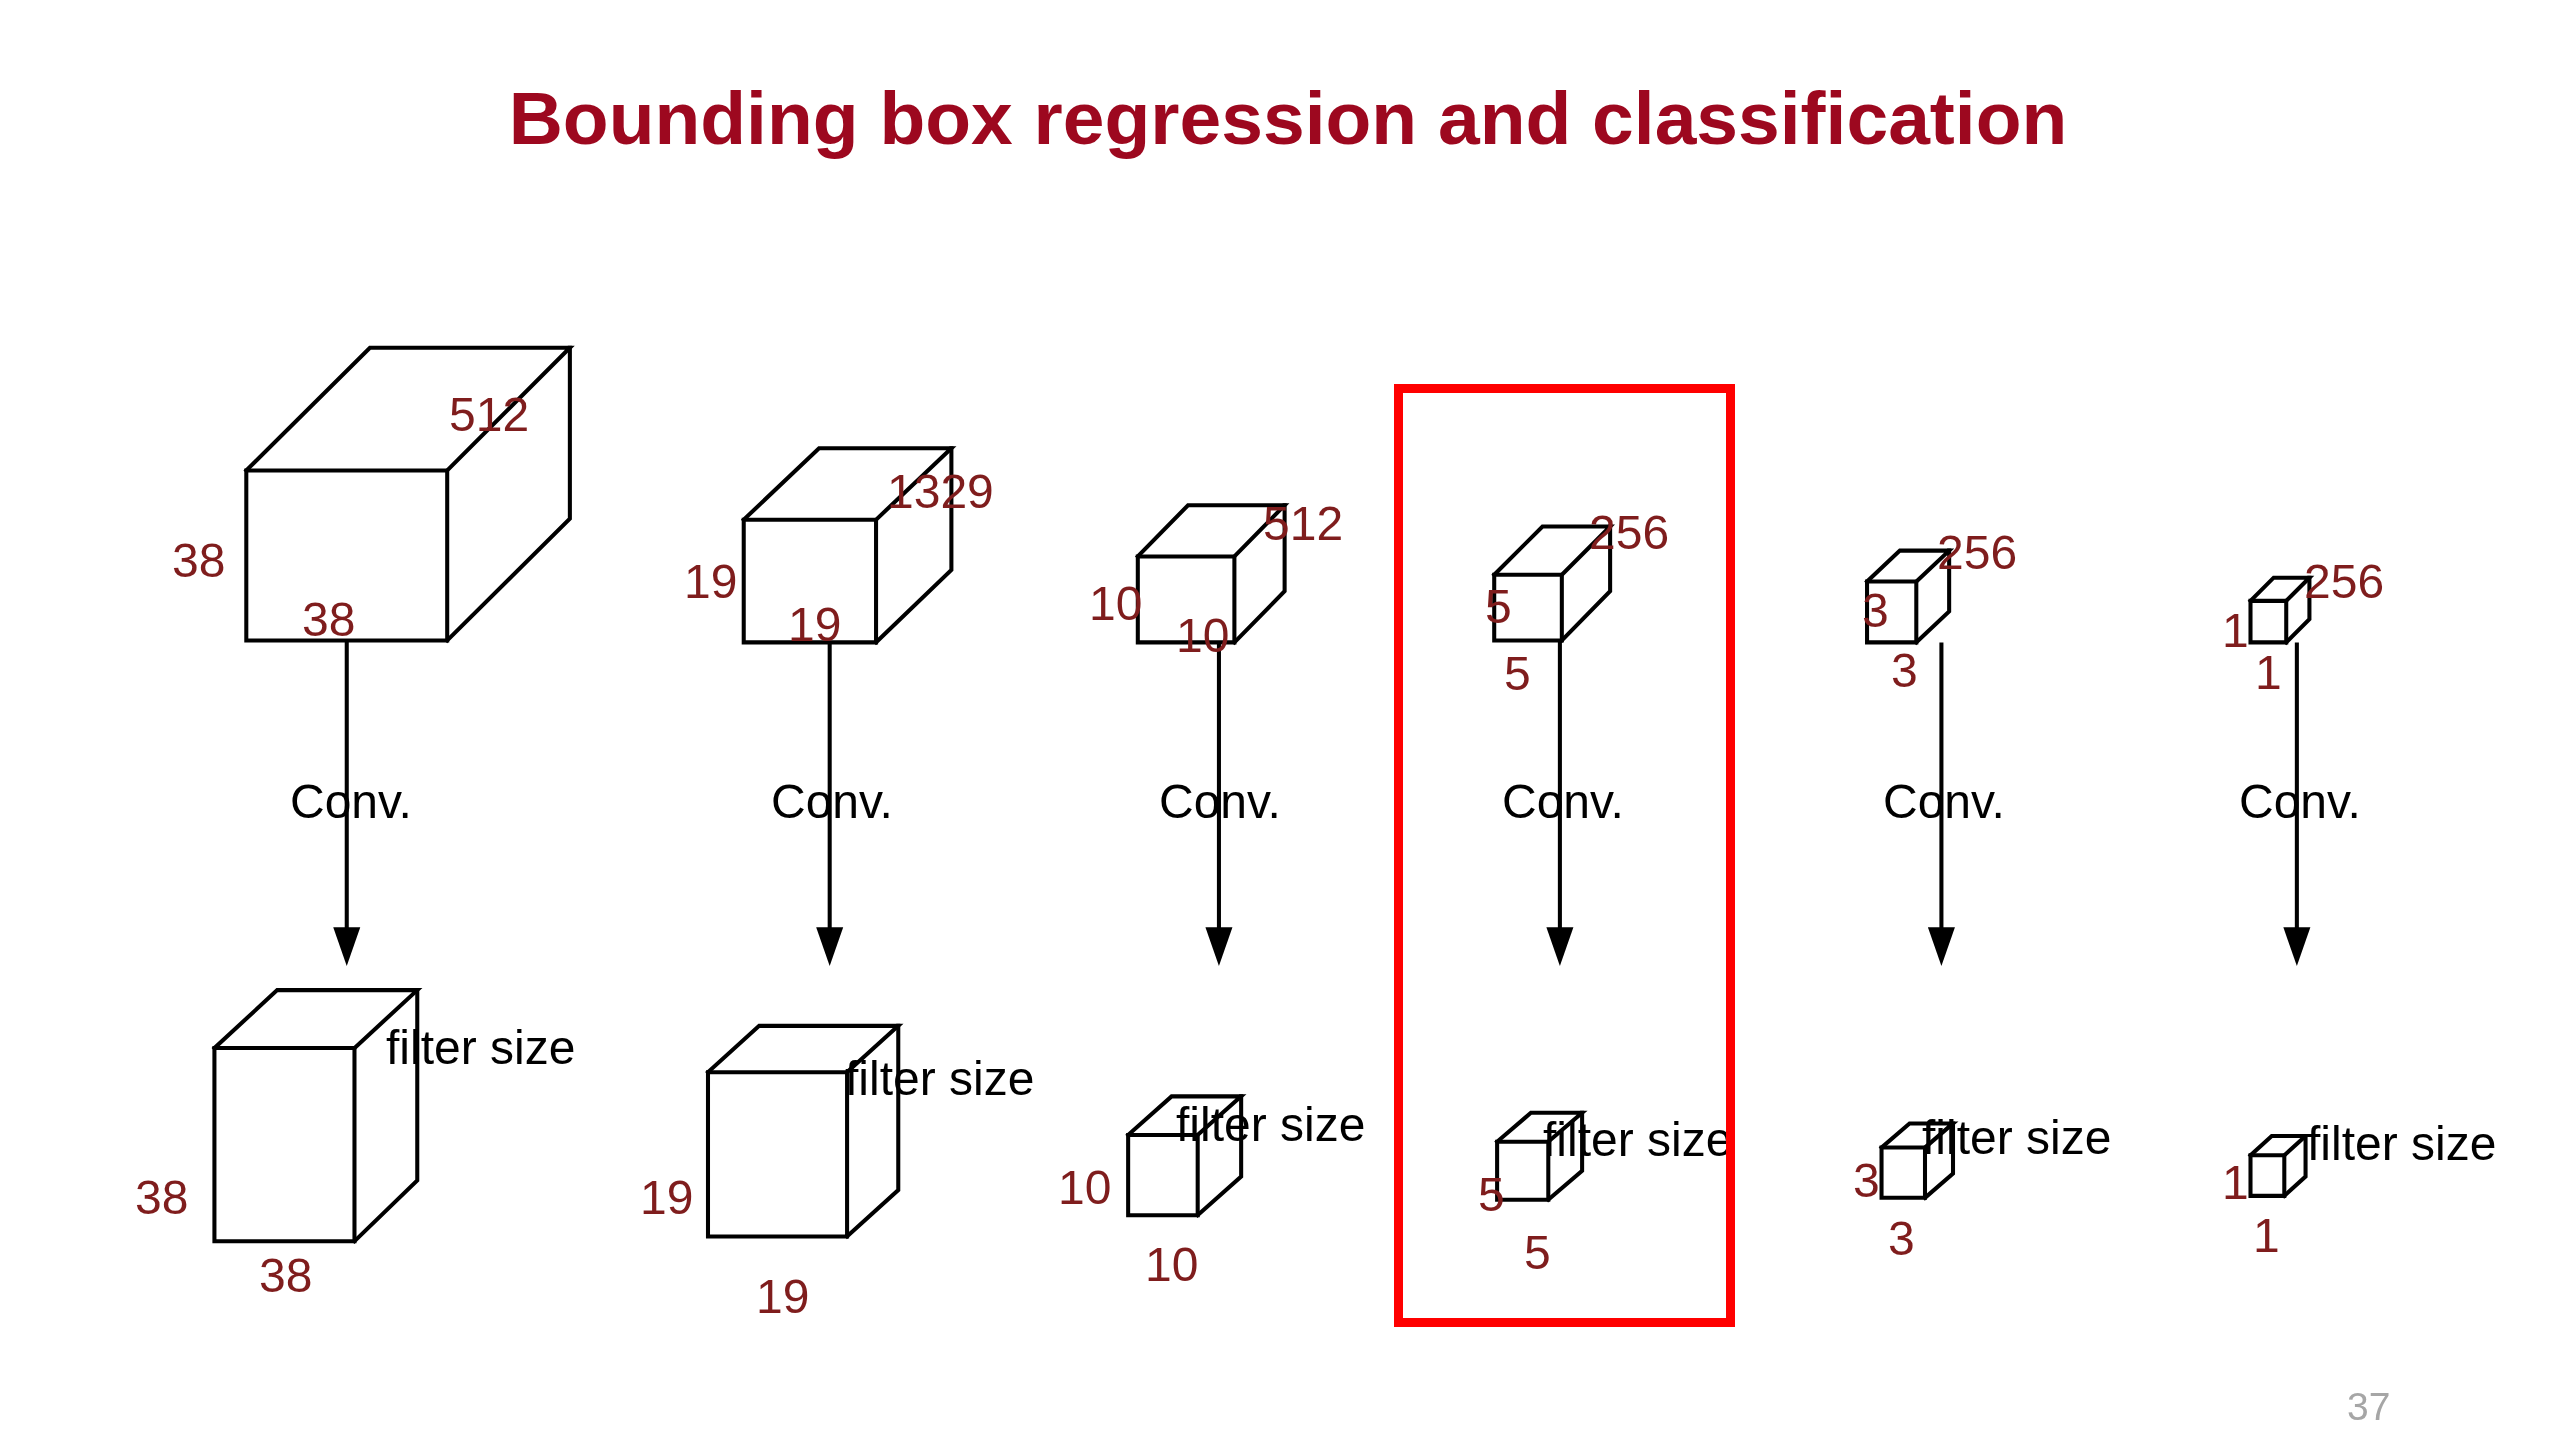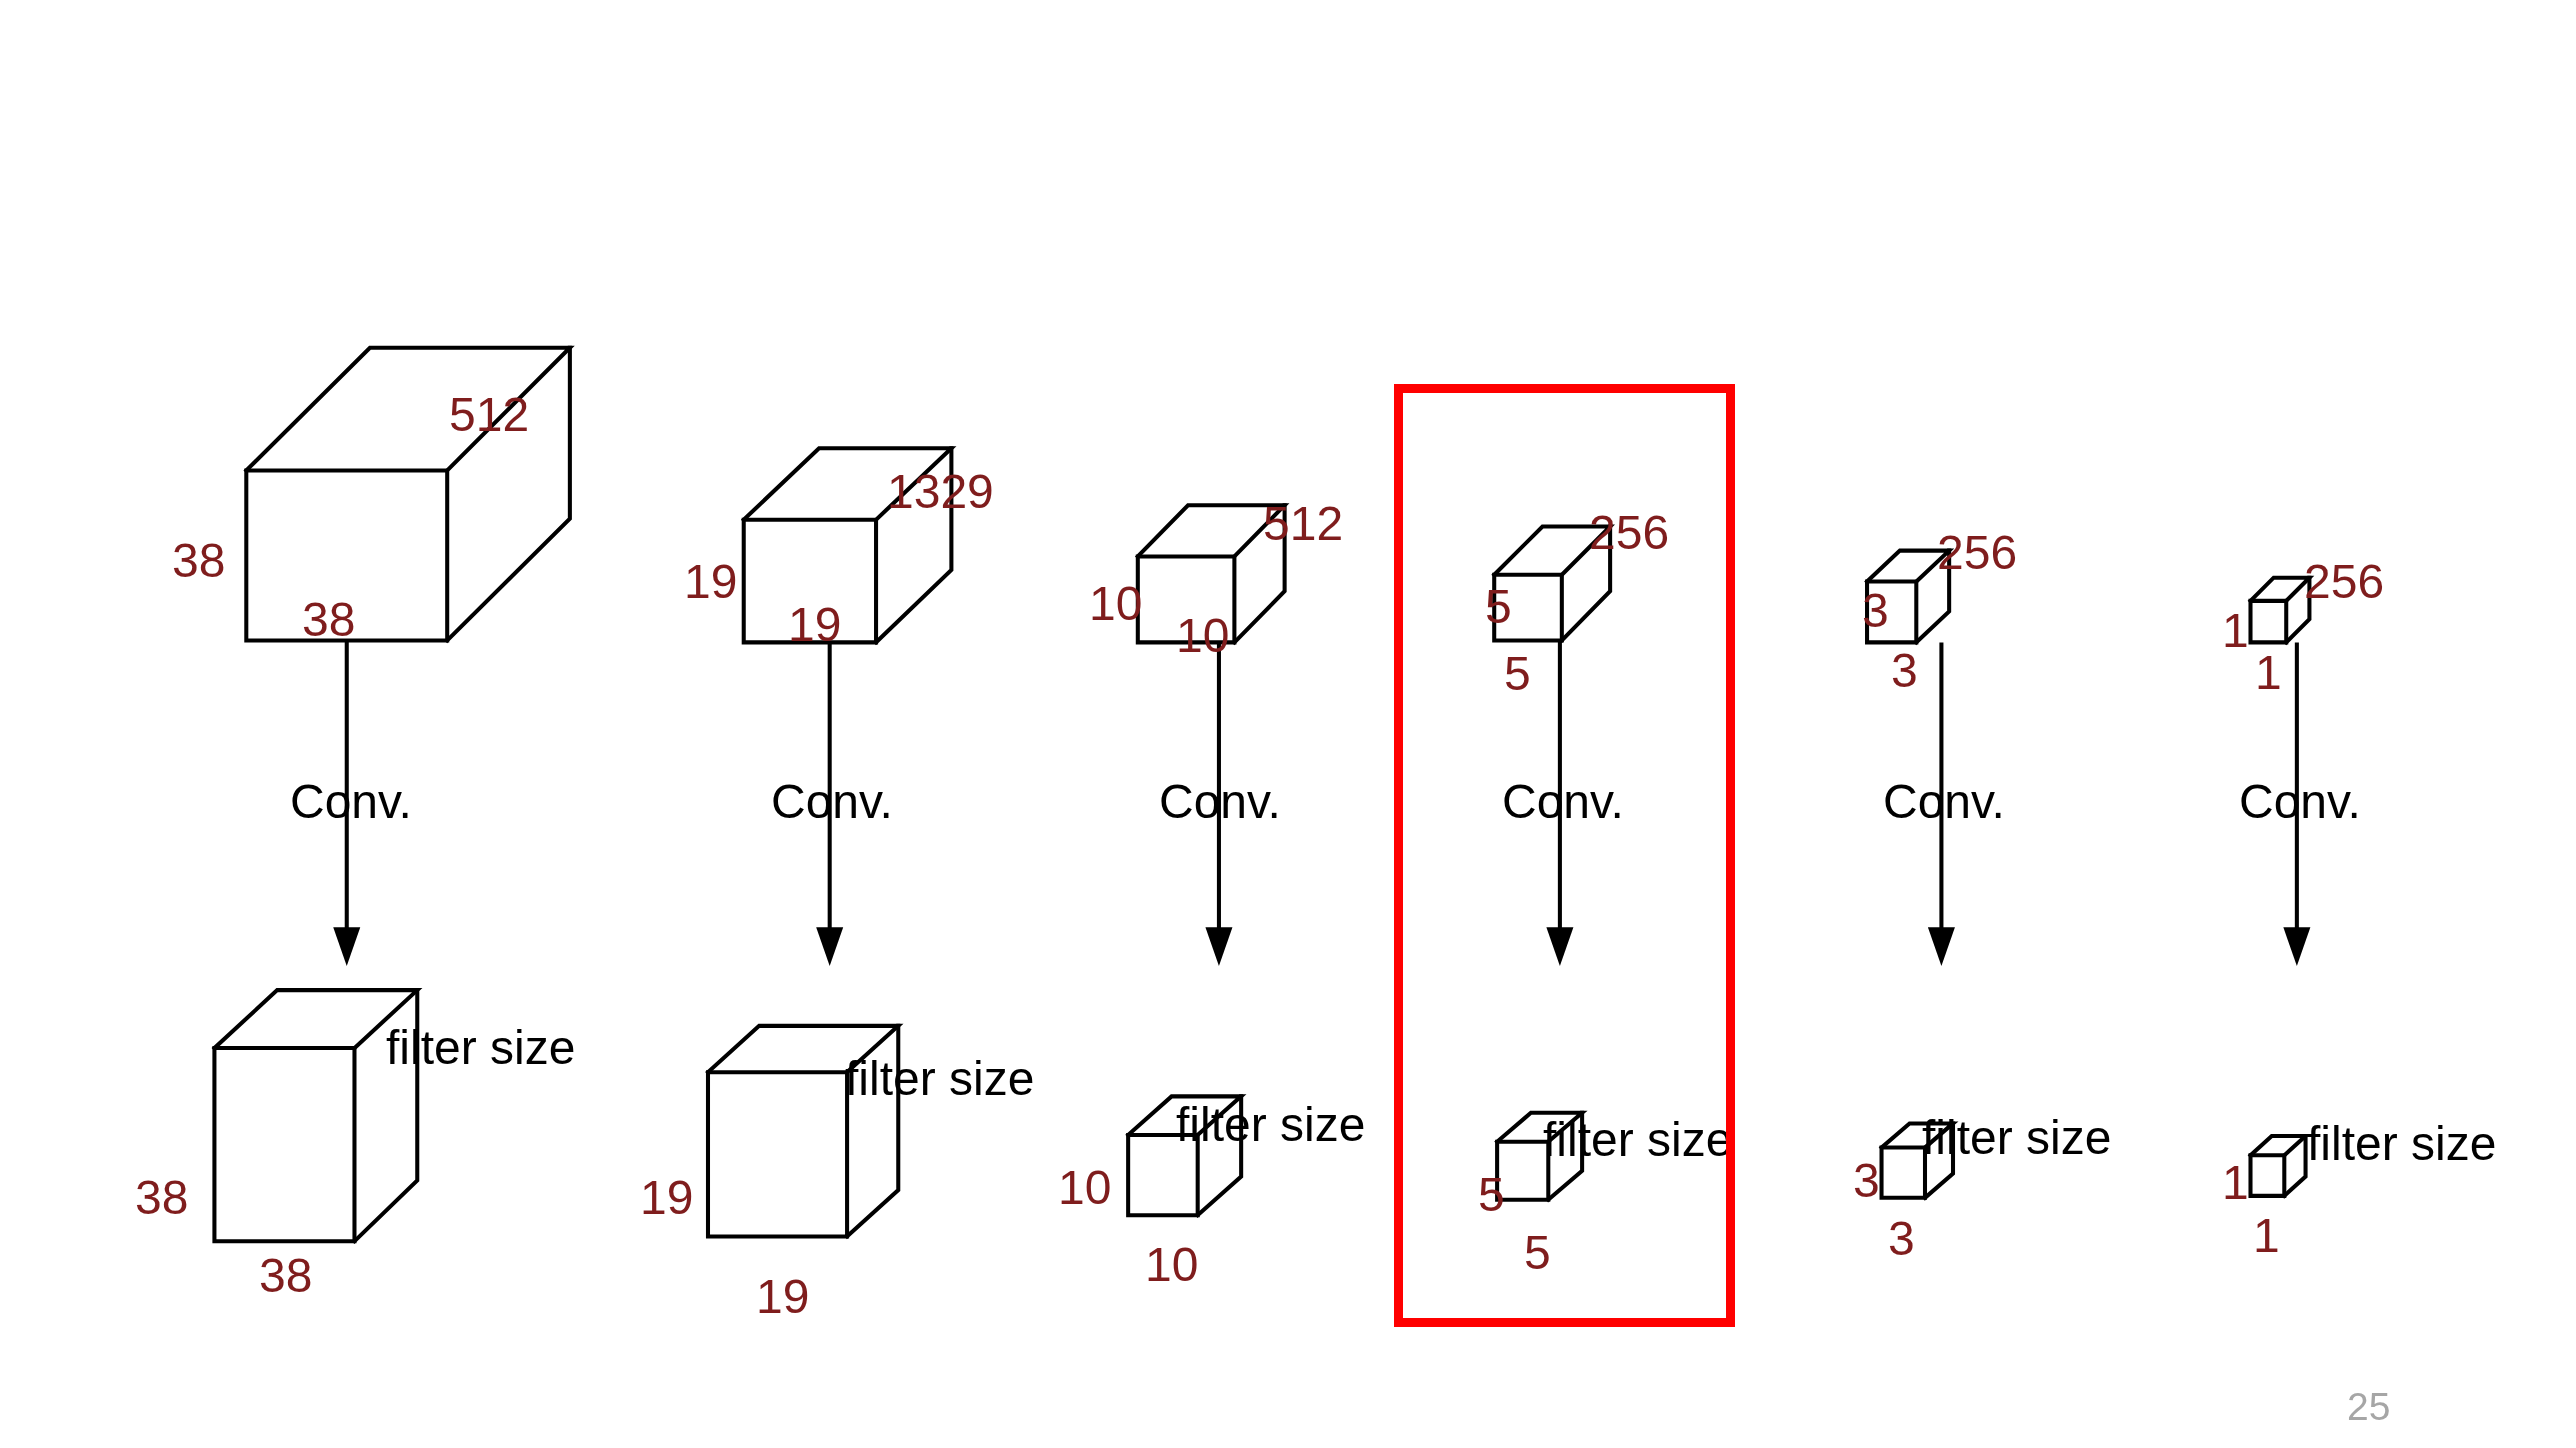--- a/index.html
+++ b/index.html
@@ -99,20 +99,21 @@
     font-size: 39px;
     color: #a6a6a6;
     font-family: "Liberation Sans", sans-serif;
   }
 </style>
 </head>
 <body>
 
 <div id="slide">
 
+  <div id="slide-title" style="color: rgb(157, 8, 31);">Bounding box regression and classification</div>
 
   <svg id="diagram-svg" viewBox="0 0 2667 1500">
 
     <g>
       <polygon class="cube-face-fill" points="255,487 383,360 590,360 463,487"></polygon>
       <polygon class="cube-face-fill" points="463,487 590,360 590,537 463,663"></polygon>
       <rect class="cube-face-fill" x="255" y="487" width="208" height="176"></rect>
       <path class="cube-edge" d="M255,487 L463,487 L463,663 L255,663 Z"></path>
       <path class="cube-edge" d="M255,487 L383,360 L590,360 L463,487"></path>
       <path class="cube-edge" d="M590,360 L590,537 L463,663"></path>
@@ -288,16 +289,16 @@
   <div class="dim-label" style="left:1524px; top:1229px;">5</div>
 
   <div class="dim-label" style="left:1853px; top:1157px;">3</div>
   <div class="dim-label" style="left:1888px; top:1215px;">3</div>
 
   <div class="dim-label" style="left:2222px; top:1159px;">1</div>
   <div class="dim-label" style="left:2253px; top:1212px;">1</div>
 
   <div id="highlight-box" style="border-color: rgb(255, 0, 0);"></div>
 
-  <div id="page-number" style="color: rgb(166, 166, 166);">25</div>
+  <div id="page-number" style="color: rgb(166, 166, 166);">37</div>
 
 </div>
 
 
 </body></html>

